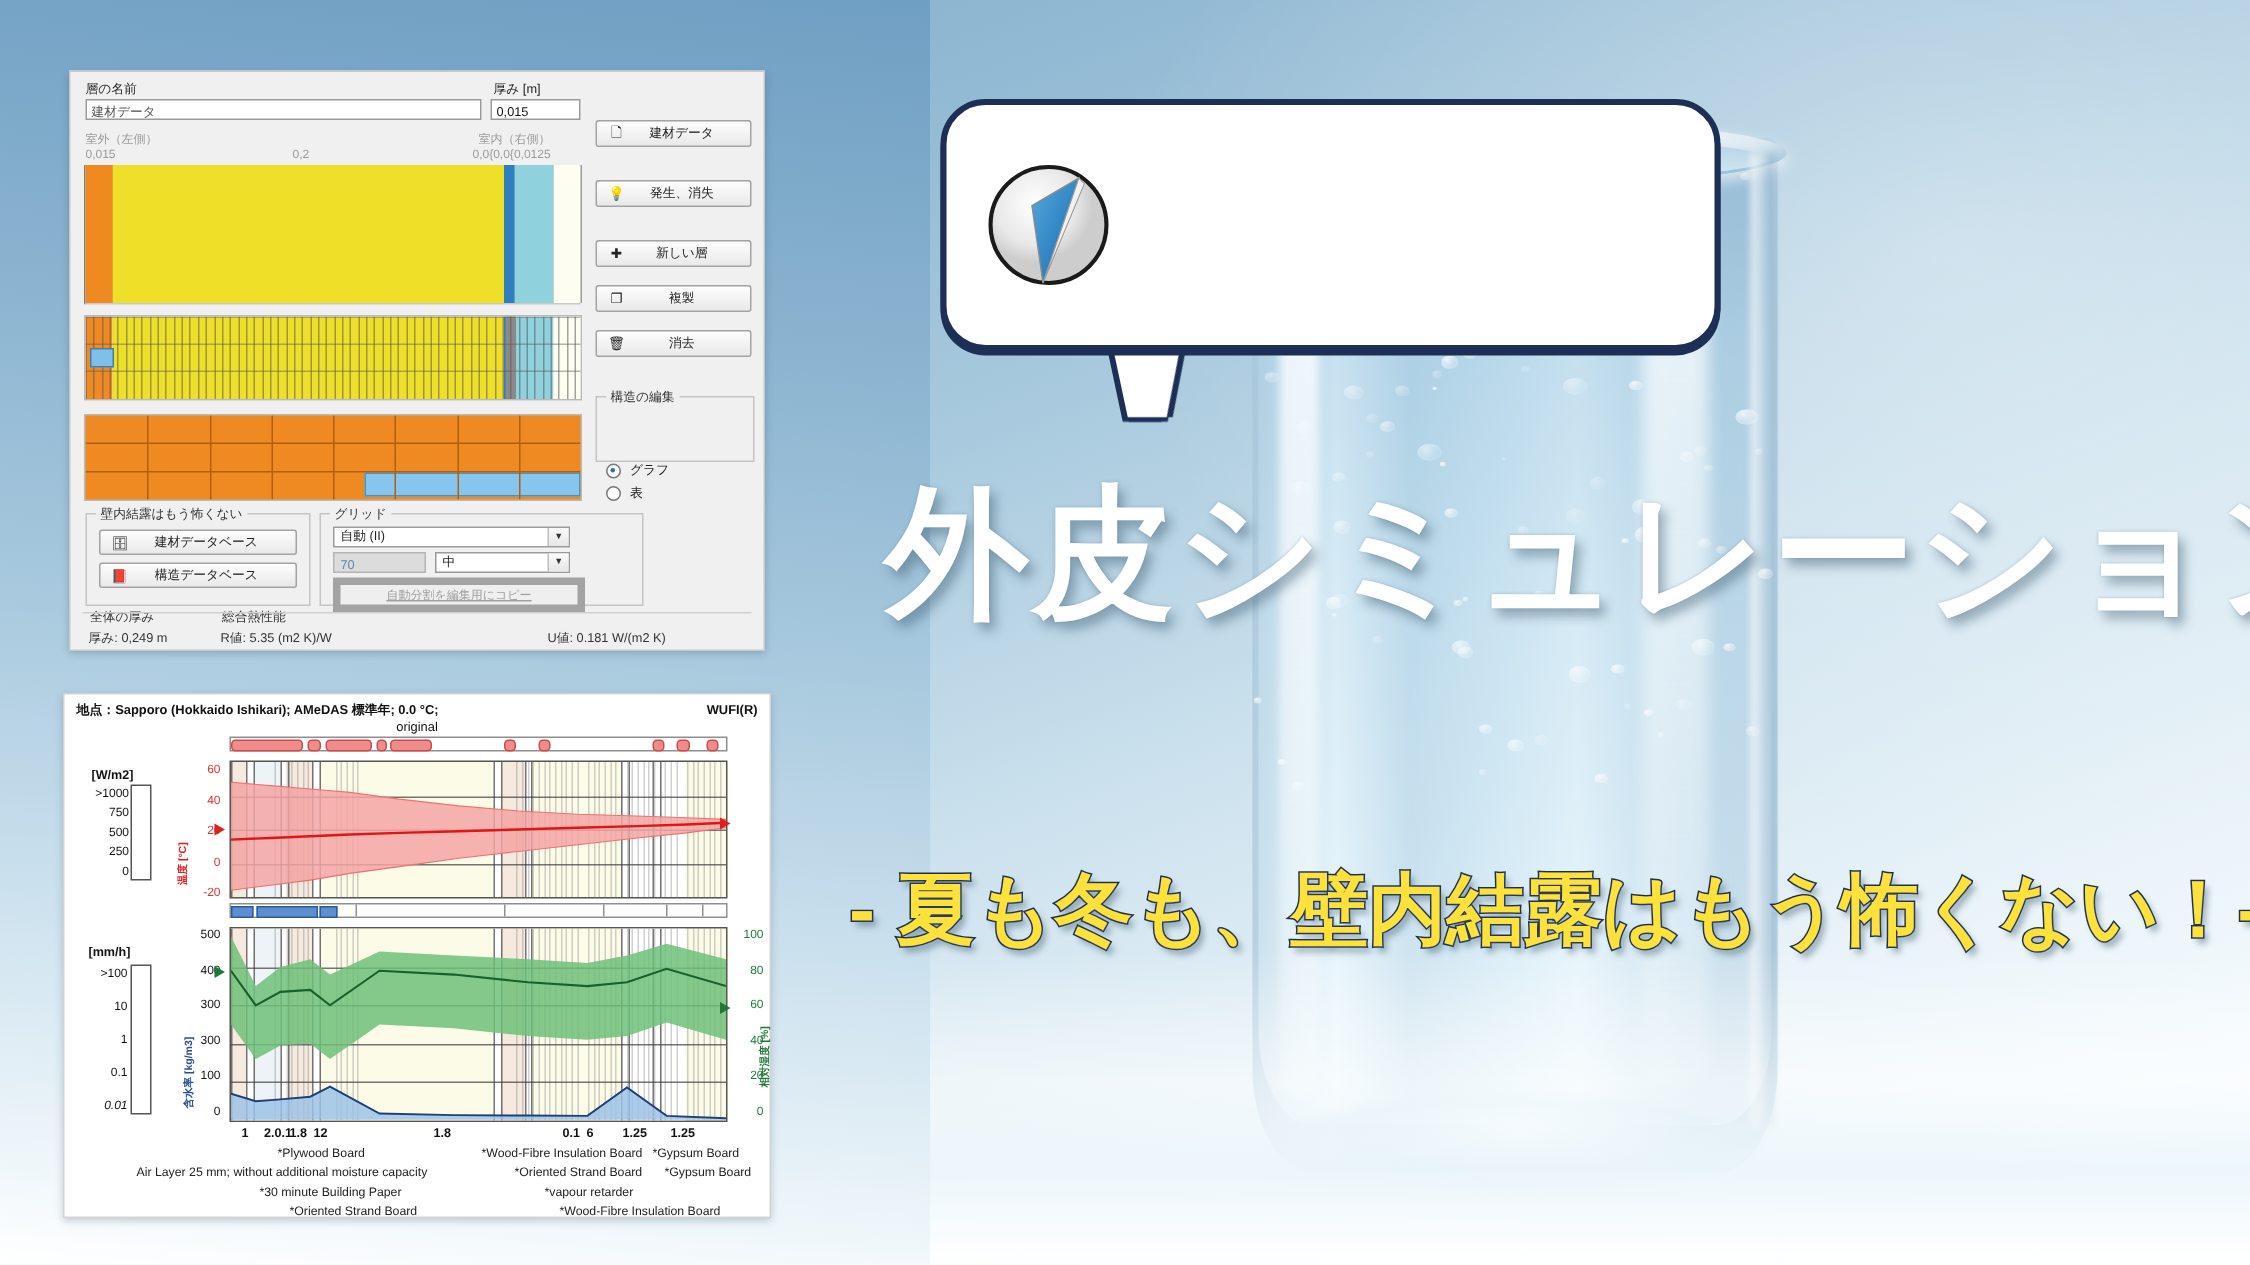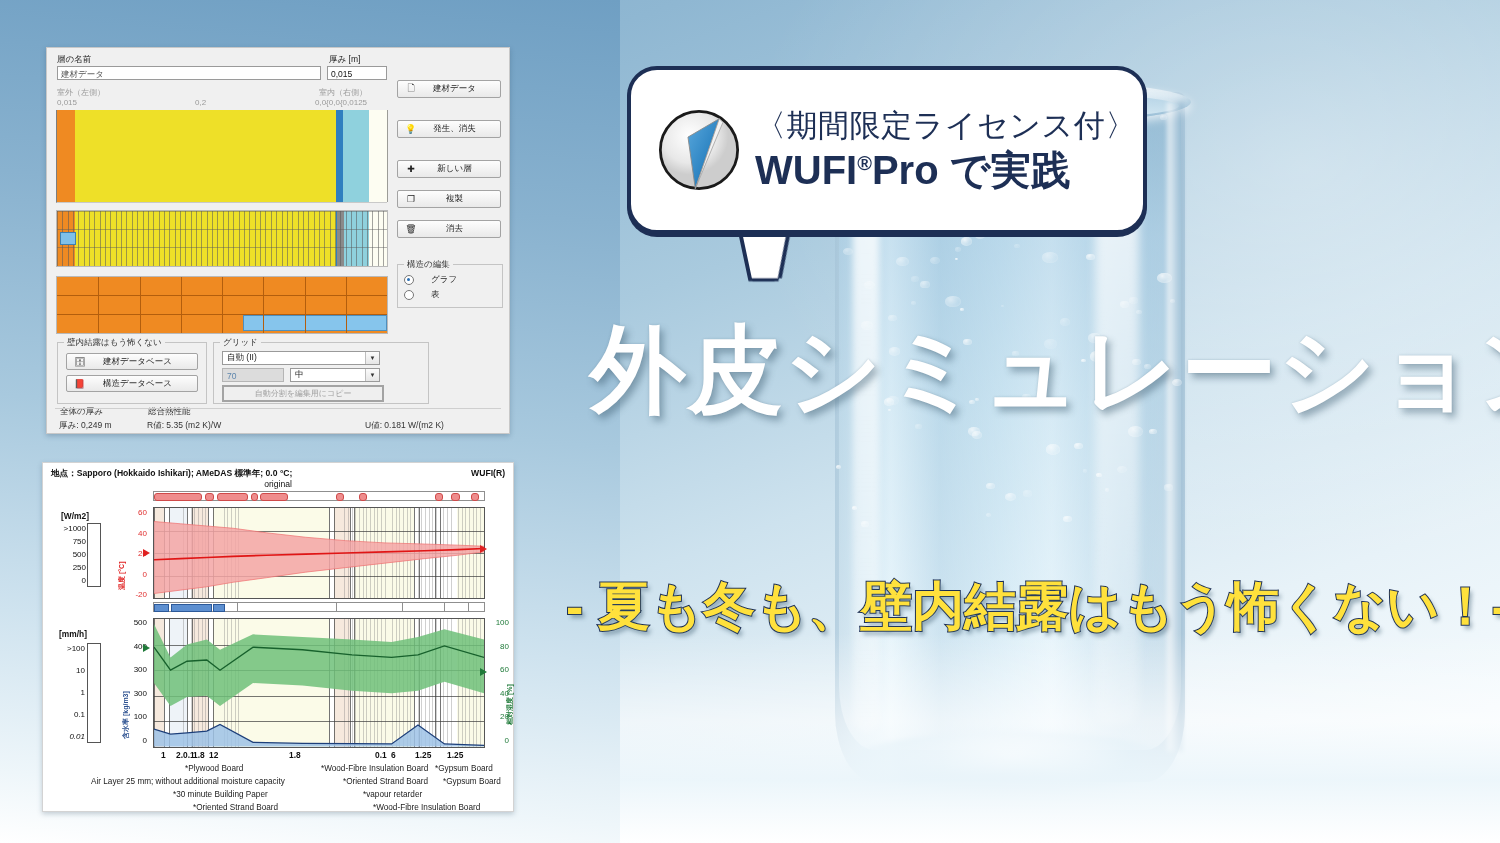--- a/index.html
+++ b/index.html
@@ -166,25 +166,25 @@
     display:flex;align-items:center;box-sizing:border-box;
   }
   .btn .ico{width:16px;margin-left:5px;text-align:center;font-size:9px;}
   .btn .lbl{flex:1;text-align:center;margin-right:10px;}
   .combo{
     position:absolute;background:#fff;border:1px solid #9a9a9a;font-size:8.5px;color:#222;
     display:flex;align-items:center;padding-left:4px;box-sizing:border-box;
   }
   .combo .arr{margin-left:auto;width:13px;height:100%;display:flex;align-items:center;justify-content:center;
     background:linear-gradient(180deg,#fbfbfb,#e6e6e6);border-left:1px solid #bdbdbd;font-size:6px;color:#333;}
-  .radio{position:absolute;font-size:8.5px;color:#222;display:flex;align-items:center;gap:17px;}
+  .radio{position:absolute;font-size:8.5px;color:#222;display:flex;align-items:center;gap:6px;margin-top:34px;}
   .radio .dot{width:8px;height:8px;border-radius:50%;border:1px solid #777;background:#fff;display:inline-block;position:relative;}
   .radio .dot.on::after{content:"";position:absolute;left:1.5px;top:1.5px;width:3px;height:3px;border-radius:50%;background:#2a6fb5;}
   .sunken{position:absolute;background:#dcdcdc;border:1px solid #b5b5b5;font-size:8.5px;color:#5e86ad;padding:2px 4px;box-sizing:border-box;}
-  .flatbtn{position:absolute;background:#efefef;border:2px solid #a3a3a3;font-size:8px;color:#a0a0a0;display:flex;align-items:center;justify-content:center;}
+  .flatbtn{position:absolute;background:#efefef;border:5px solid #a3a3a3;font-size:8px;color:#a0a0a0;display:flex;align-items:center;justify-content:center;text-decoration:underline;}
 
   
   .win-chart{
     position:absolute;left:42px;top:462px;width:470px;height:348px;
     background:#ffffff;border:1px solid #d3d3d3;
     box-shadow:0 2px 5px rgba(40,70,95,.25);
     font-size:8px;color:#111;
   }
   .chart-head{position:absolute;left:8px;top:5px;font-size:8.6px;font-weight:bold;color:#111;}
   .chart-wufi{position:absolute;right:8px;top:5px;font-size:8.6px;font-weight:bold;color:#111;}
@@ -808,26 +808,20 @@
             <stop offset="0%" stop-color="#ffffff"></stop>
             <stop offset="70%" stop-color="#e8e8e8"></stop>
             <stop offset="100%" stop-color="#cdcdcd"></stop>
           </radialGradient>
         </defs>
         <circle cx="50" cy="50" r="42" fill="url(#rg)" stroke="#1a1a1a" stroke-width="3"></circle>
         <path d="M46 92 L38 36 L72 16 Z" fill="url(#lg)" stroke="#8a8a8a" stroke-width="1"></path>
         <path d="M46 92 L72 16 L76 20 Z" fill="#f2f2f2" stroke="#9a9a9a" stroke-width="0.8"></path>
       </svg>
     </div>
-    <div class="bubble-text">
-      <div class="bubble-l1">〈期間限定ライセンス付〉</div>
-      <div class="bubble-l2">
-        <span>WUFI</span><span class="reg">®</span><span>Pro で実践</span>
-      </div>
-    </div>
   </div>
 
   <div class="headline">
     <div class="h-line l2">外皮シミュレーション</div>
   </div>
   <div class="subtitle">- 夏も冬も、壁内結露はもう怖くない！-</div>
 
 </div>
 
 </body></html>

